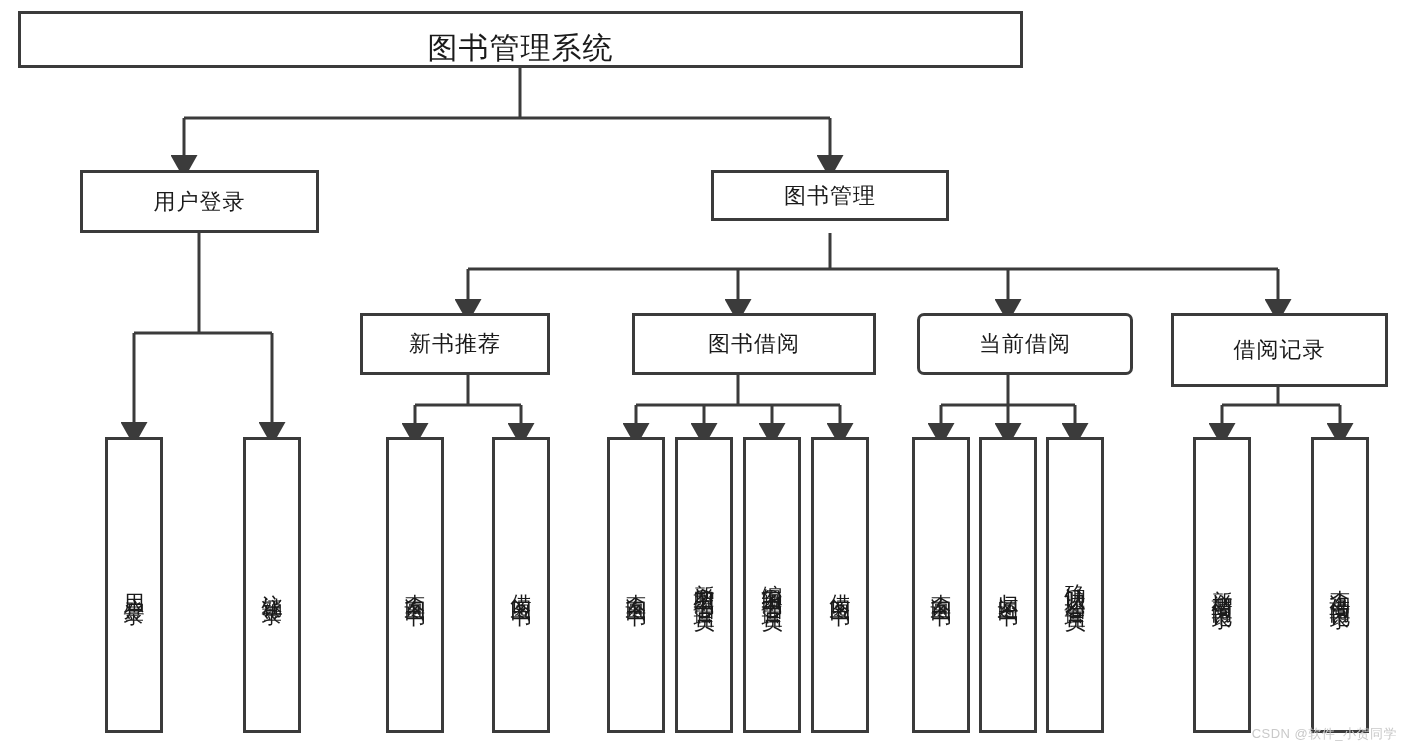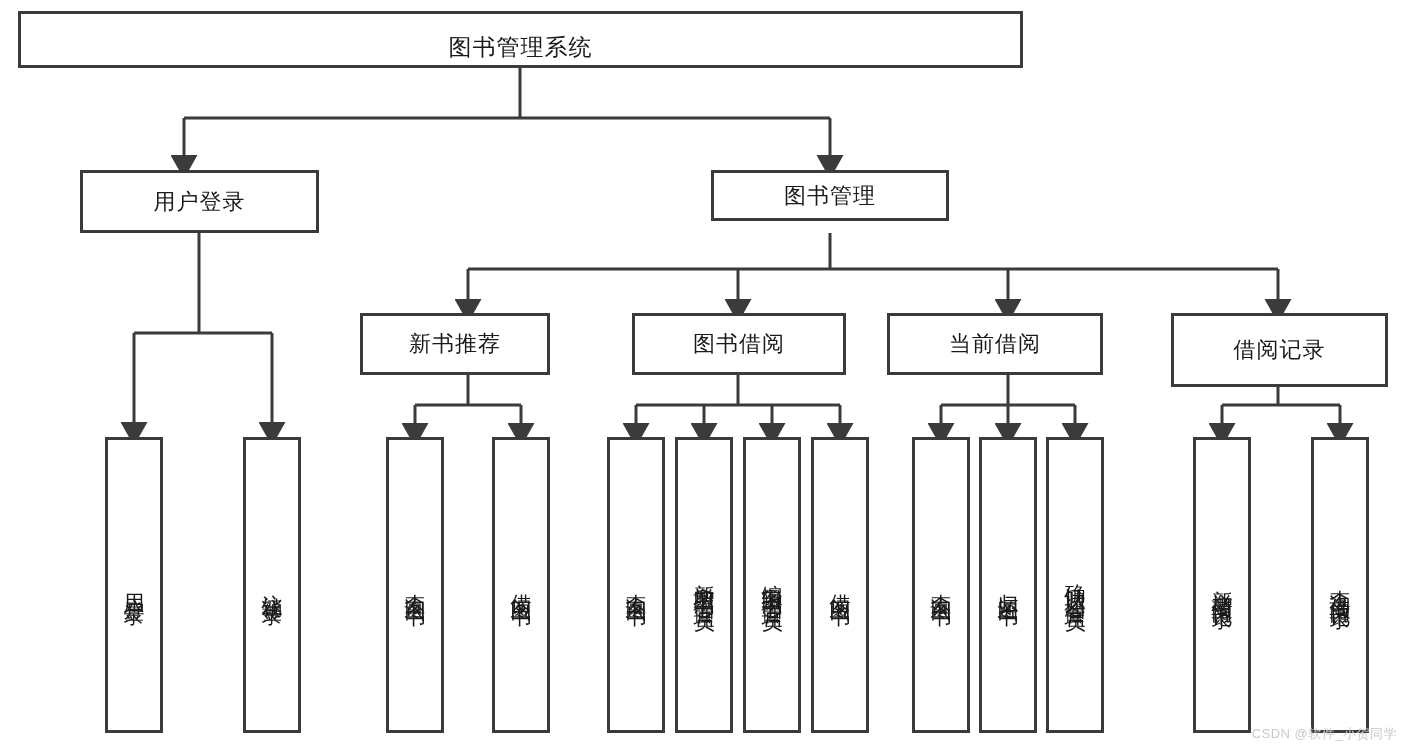--- a/index.html
+++ b/index.html
@@ -48,21 +48,21 @@
   .node.vertical .label {
     writing-mode: vertical-rl;
     text-orientation: upright;
     font-size: 21px;
     letter-spacing: 4px;
     line-height: 1.05;
     white-space: normal;
     text-align: center;
   }
   .node.root .label {
-    font-size: 23px;
+    font-size: 30px;
     margin-top: 16px;
   }
   #watermark {
     position: absolute;
     right: 8px;
     bottom: 4px;
     font-size: 13px;
     color: #c9c9c9;
     letter-spacing: 0.5px;
     white-space: nowrap;
@@ -131,24 +131,24 @@
   <div class="node" style="left:80px; top:170px; width:239px; height:63px;">
     <span class="label">用户登录</span>
   </div>
   <div class="node" style="left:711px; top:170px; width:238px; height:51px;">
     <span class="label">图书管理</span>
   </div>
 
   <div class="node" style="left:360px; top:313px; width:190px; height:62px;">
     <span class="label">新书推荐</span>
   </div>
-  <div class="node" style="left:632px; top:313px; width:214px; height:62px;">
+  <div class="node" style="left:632px; top:313px; width:244px; height:62px;">
     <span class="label">图书借阅</span>
   </div>
-  <div class="node" style="left:887px; top:313px; width:216px; height:62px;">
+  <div class="node" style="left:917px; top:313px; width:216px; height:62px;border-radius:7px;">
     <span class="label">当前借阅</span>
   </div>
   <div class="node" style="left:1171px; top:313px; width:217px; height:74px;">
     <span class="label">借阅记录</span>
   </div>
 
   <div class="node vertical" style="left:105px; top:437px; width:58px; height:296px;">
     <span class="label">用户登录</span>
   </div>
   <div class="node vertical" style="left:243px; top:437px; width:58px; height:296px;">

